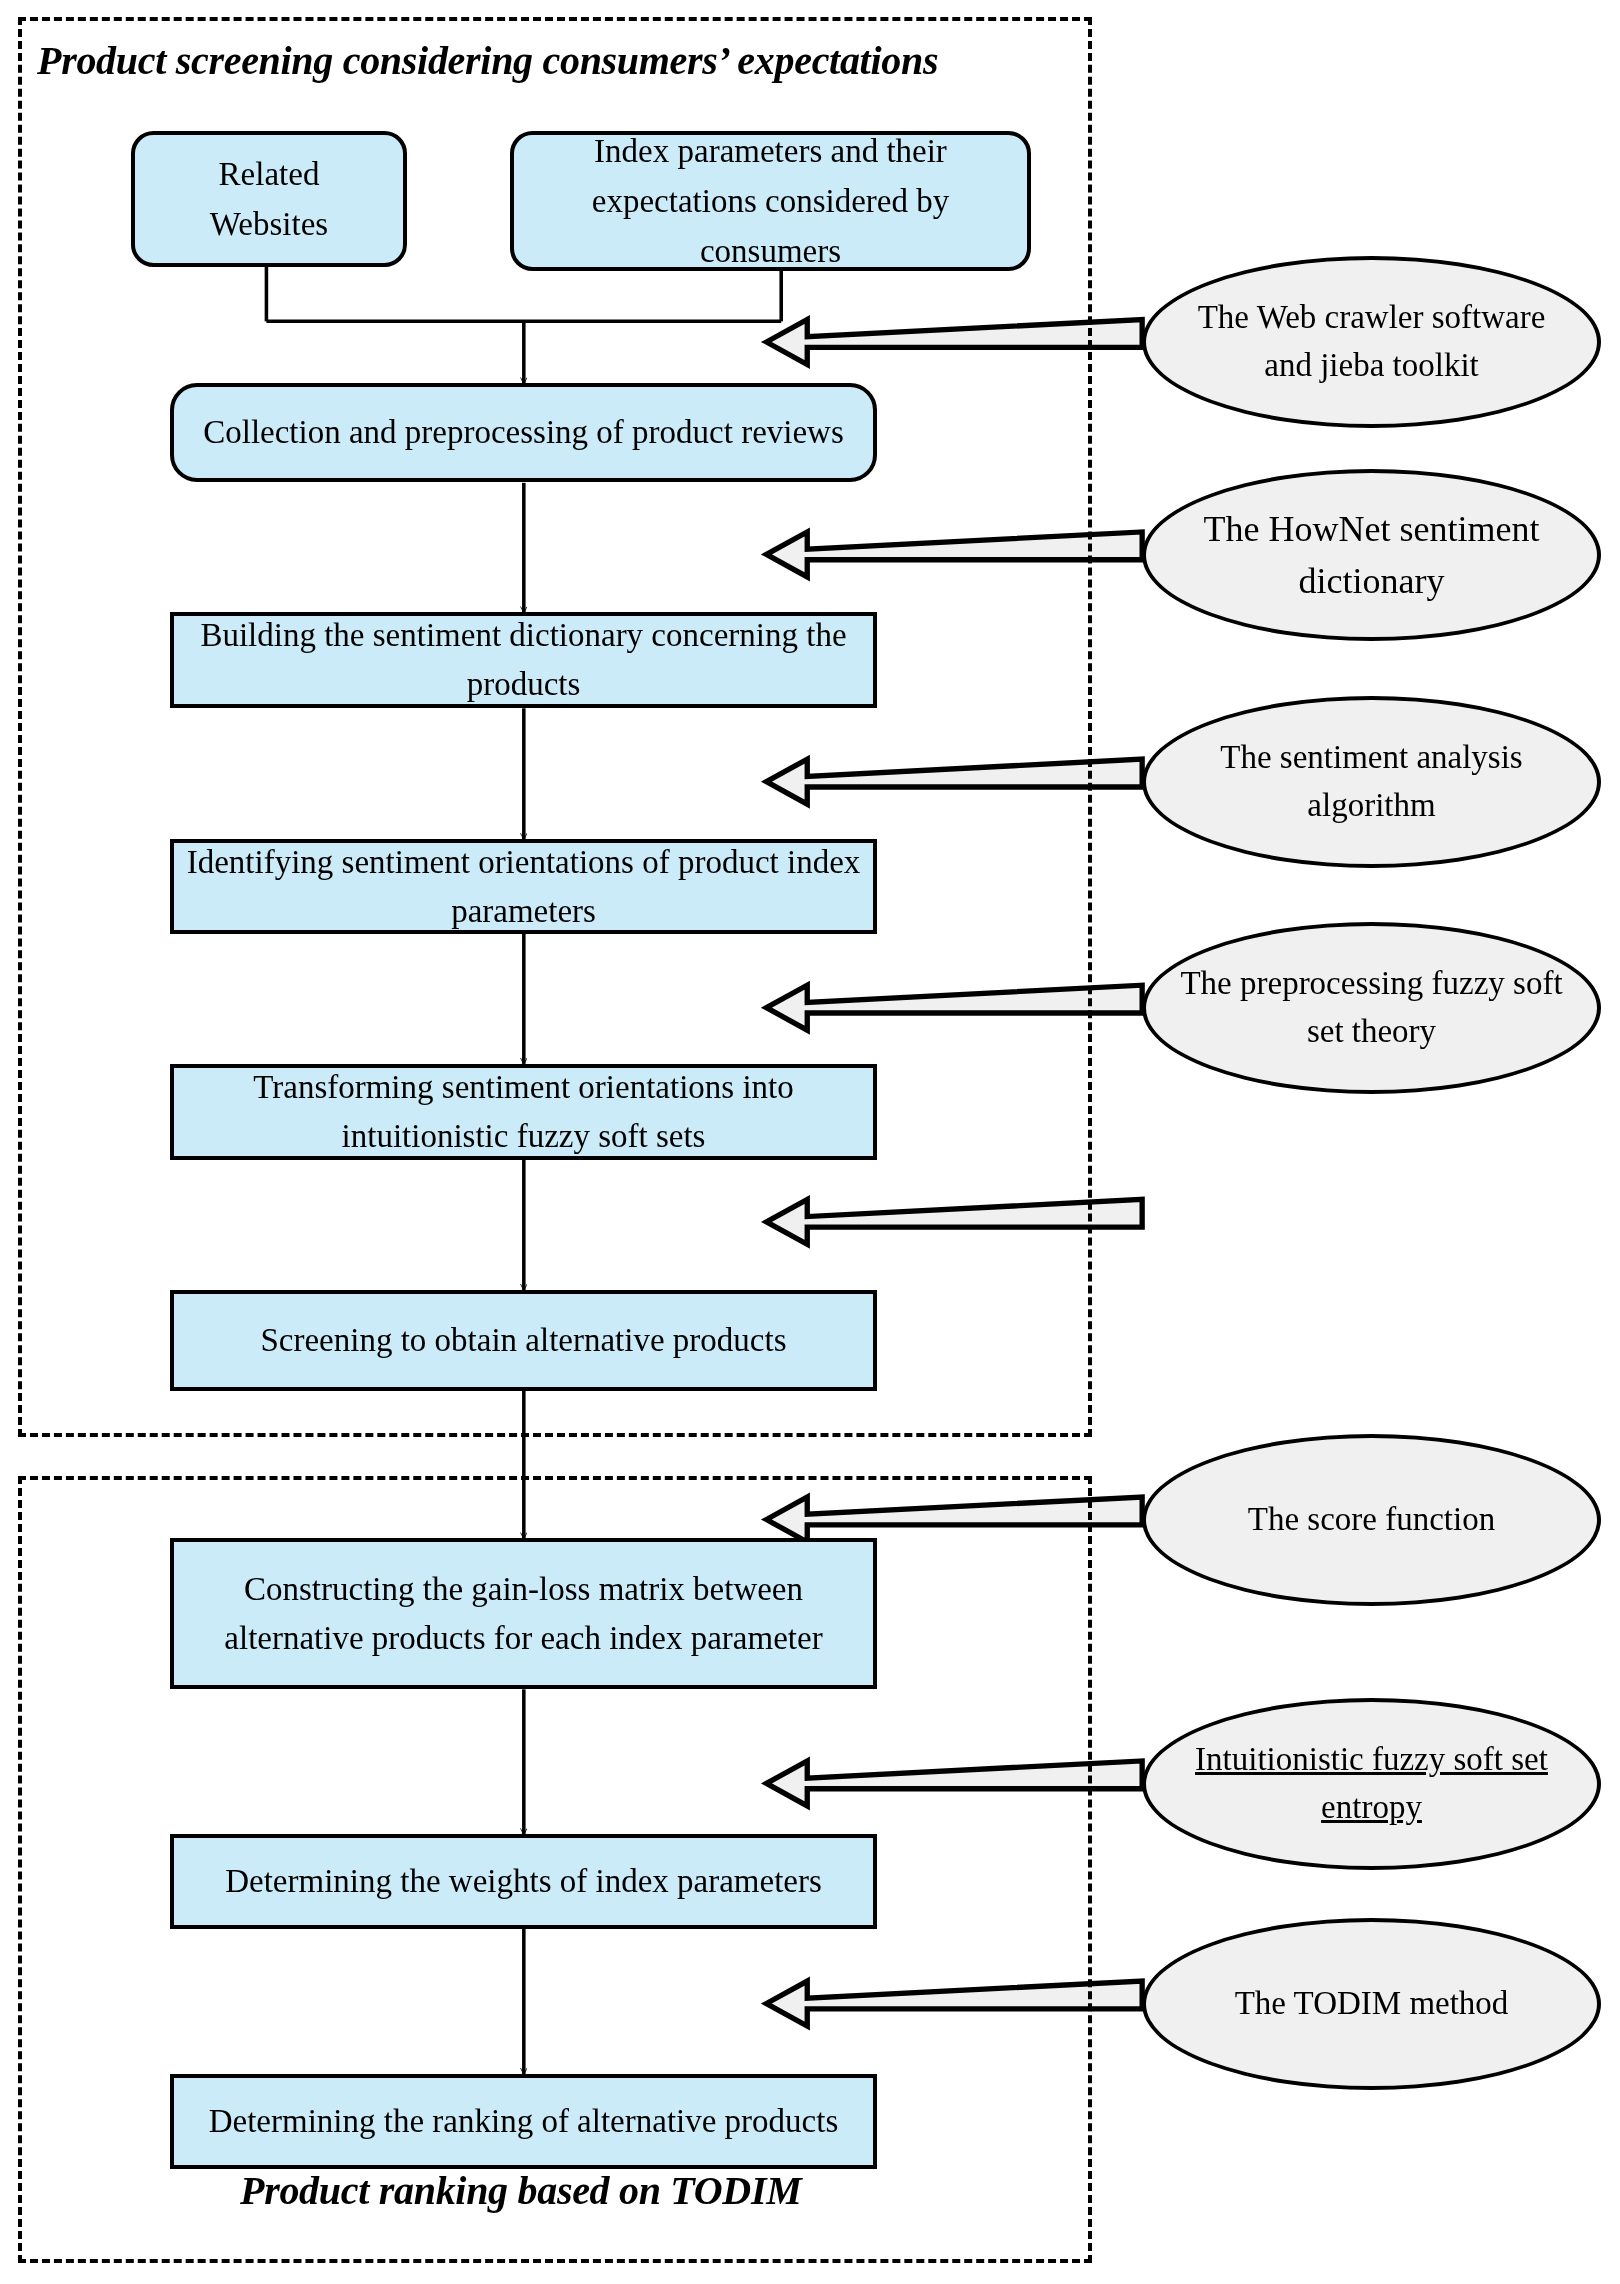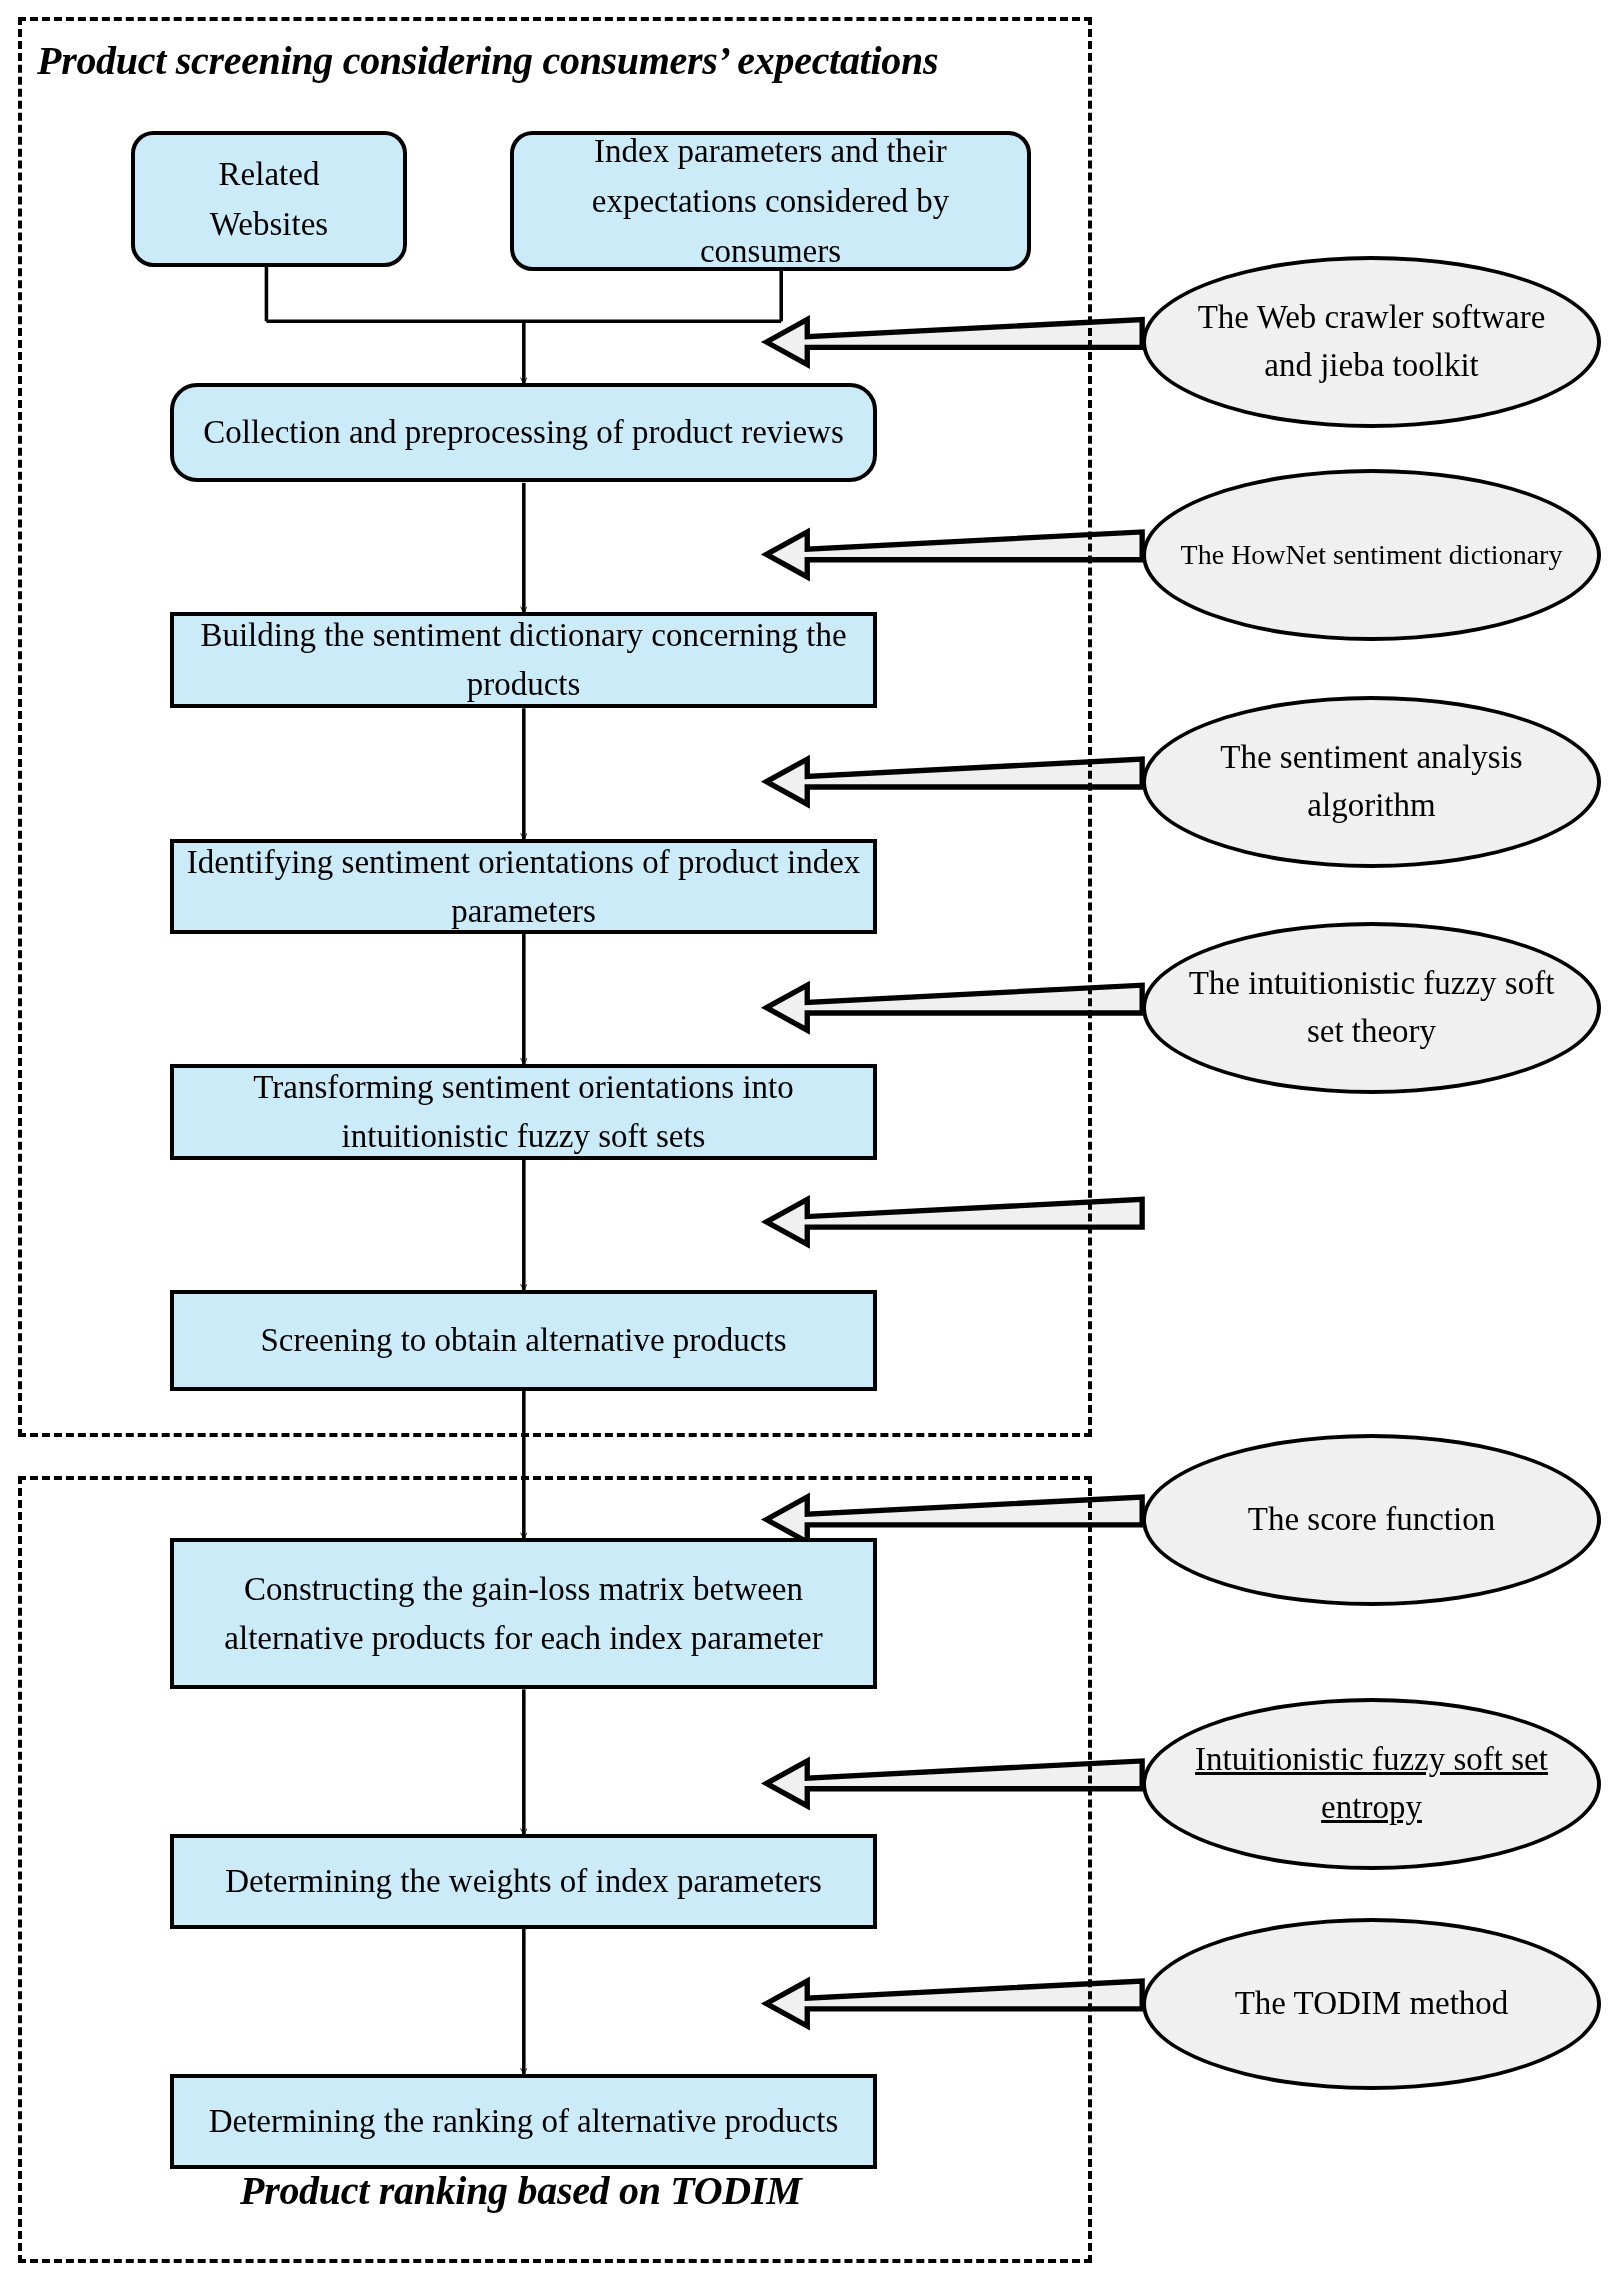--- a/index.html
+++ b/index.html
@@ -188,30 +188,30 @@
   </div>
 
   <div class="proc-node" style="left:170px; top:2074px; width:707px; height:95px; font-size:33px;">
     <span class="nodetext">Determining the ranking of alternative products</span>
   </div>
 
   <div class="ellipse-node" style="left:1142px; top:256px; width:459px; height:172px; font-size:33px;">
     <span class="nodetext">The Web crawler software and jieba toolkit</span>
   </div>
 
-  <div class="ellipse-node" style="left:1142px; top:469px; width:459px; height:172px; font-size:28px;">
+  <div class="ellipse-node" style="left:1142px; top:469px; width:459px; height:172px; font-size:36px;">
     <span class="nodetext">The HowNet sentiment dictionary</span>
   </div>
 
   <div class="ellipse-node" style="left:1142px; top:696px; width:459px; height:172px; font-size:33px;">
     <span class="nodetext">The sentiment analysis algorithm</span>
   </div>
 
   <div class="ellipse-node" style="left:1142px; top:922px; width:459px; height:172px; font-size:33px;">
-    <span class="nodetext">The intuitionistic fuzzy soft set theory</span>
+    <span class="nodetext">The preprocessing fuzzy soft set theory</span>
   </div>
 
 
   <div class="ellipse-node" style="left:1142px; top:1434px; width:459px; height:172px; font-size:33px;">
     <span class="nodetext">The score function</span>
   </div>
 
   <div class="ellipse-node" style="left:1142px; top:1698px; width:459px; height:172px; font-size:33px;text-decoration:underline;">
     <span class="nodetext">Intuitionistic fuzzy soft set entropy</span>
   </div>

